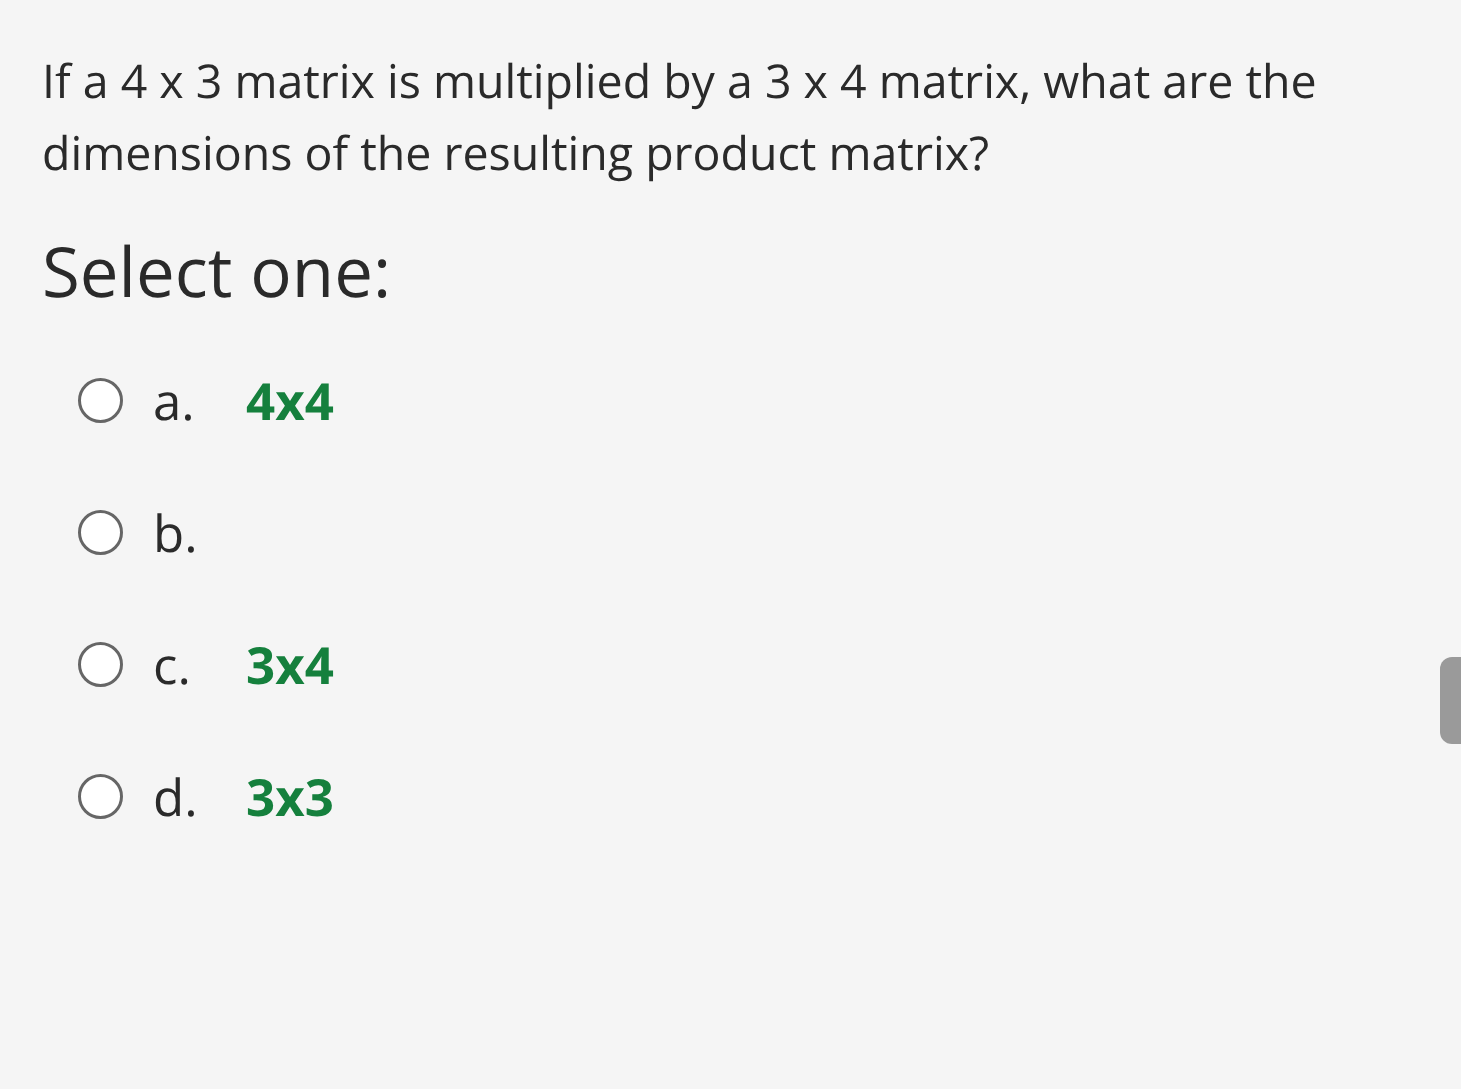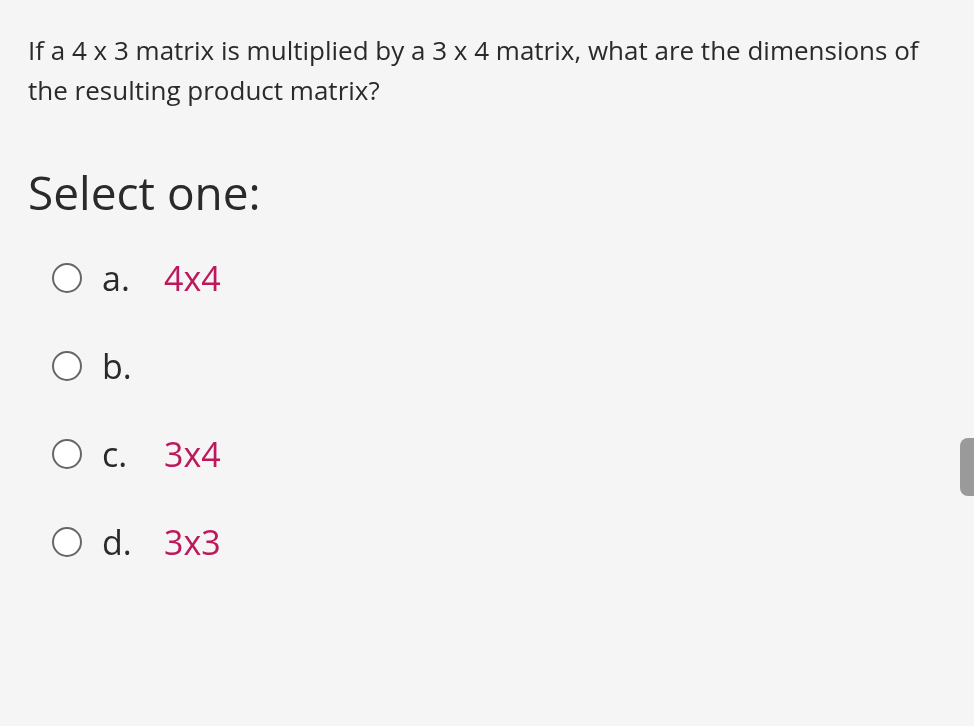--- a/index.html
+++ b/index.html
@@ -10,23 +10,23 @@
     body {
       font-family: 'Open Sans', 'Segoe UI', Arial, sans-serif;
       background: #f5f5f5;
       width: 974px;
       height: 726px;
       padding: 30px 28px;
       color: #2a2a2a;
       position: relative;
     }
     .question-text {
-      font-size: 26px;
+      font-size: 31px;
       line-height: 1.55;
-      margin-bottom: 50px;
+      margin-bottom: 24px;
       color: #2a2a2a;
     }
     .select-label {
       font-size: 46px;
       margin-bottom: 32px;
       color: #2a2a2a;
     }
     .options {
       padding-left: 24px;
     }
@@ -45,21 +45,22 @@
       margin-right: 20px;
       background: #fff;
     }
     .option-letter {
       font-size: 34px;
       width: 62px;
       color: #2a2a2a;
     }
     .option-text {
       font-size: 34px;
-      color: #be185d;
+      color: #15803d;
+      font-weight: bold;
     }
     .side-tab {
       position: absolute;
       right: 0;
       top: 438px;
       width: 14px;
       height: 58px;
       background: #9a9a9a;
       border-top-left-radius: 8px;
       border-bottom-left-radius: 8px;

